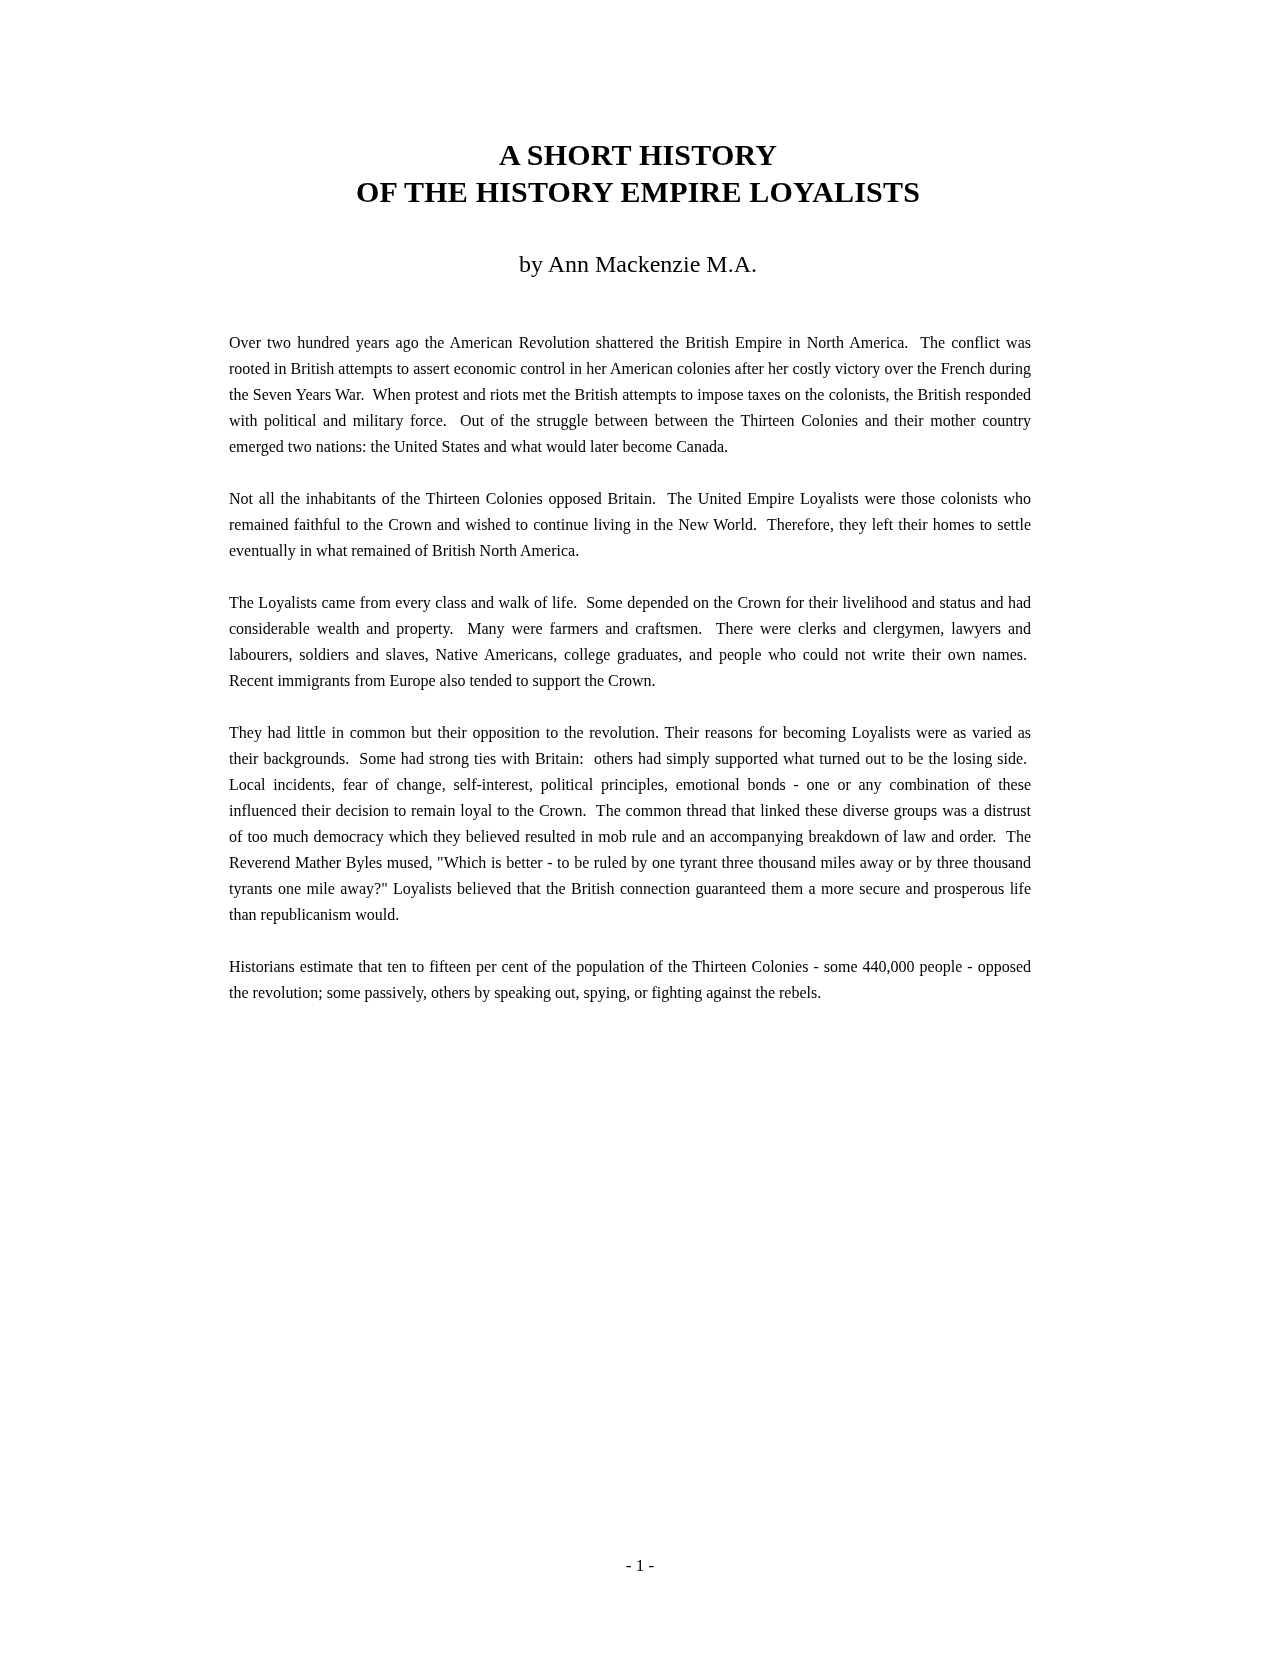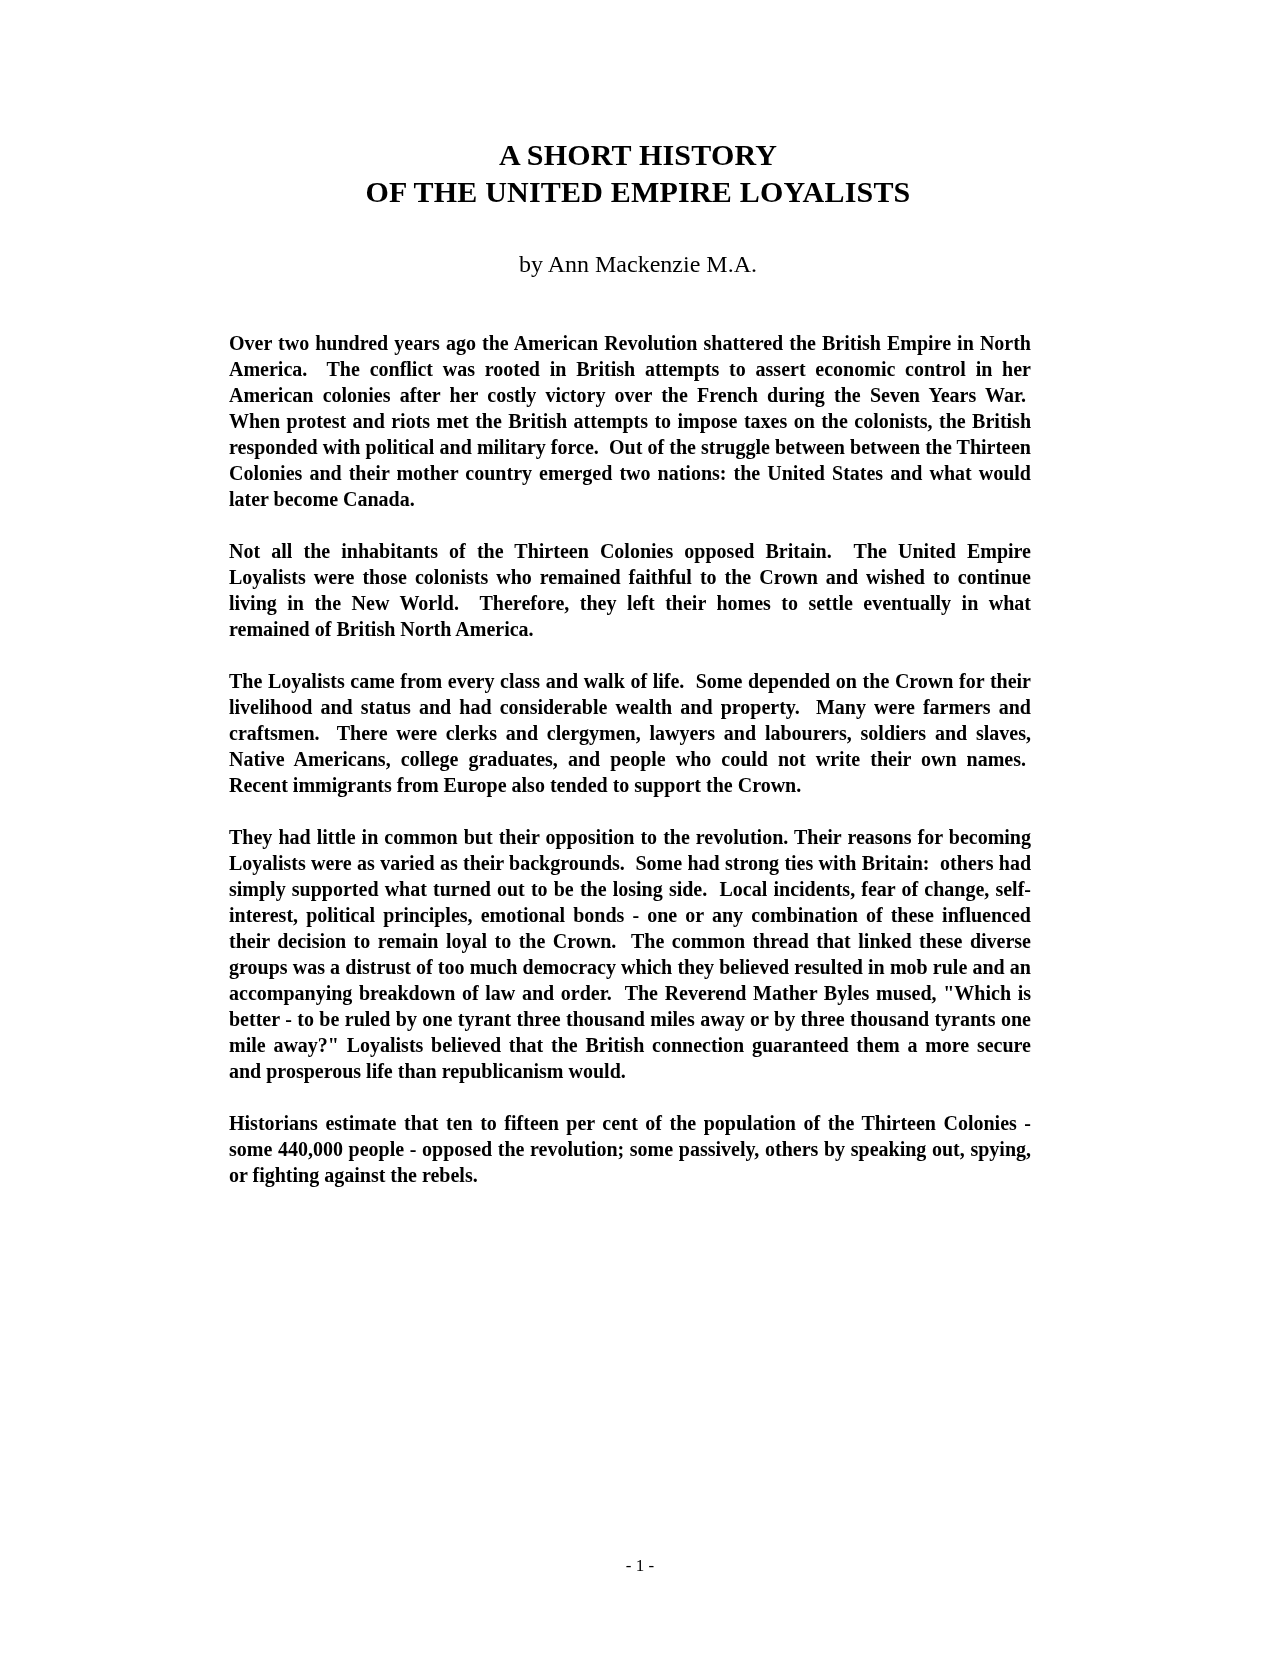--- a/index.html
+++ b/index.html
@@ -40,25 +40,24 @@
   .byline {
     margin: 40px 0 0 0;
     text-align: center;
     font-size: 24px;
     line-height: 28px;
     font-weight: normal;
     font-family: Liberation Serif, serif;
   }
   .body-para {
     margin: 0 16px 26px 0;
-    font-size: 20px;
+    font-size: 16px;
     line-height: 26px;
     text-align: justify;
     text-justify: inter-word;
-    font-weight: bold;
   }
   .body-para.first {
     margin-top: 52px;
   }
   .section-heading {
     margin: 40px 0 30px 0;
     text-align: center;
     font-size: 29px;
     line-height: 34px;
     font-weight: bold;
@@ -75,21 +74,21 @@
   }
 </style>
 </head>
 <body>
 
 <div class="page">
   <div class="content">
 
     <h1 class="doc-title">
       <span class="title-line">A SHORT HISTORY</span>
-      <span class="title-line">OF THE UNITED EMPIRE LOYALISTS</span>
+      <span class="title-line">OF THE HISTORY EMPIRE LOYALISTS</span>
     </h1>
 
     <p class="byline">by Ann Mackenzie M.A.</p>
 
     <p class="body-para first">Over two hundred years ago the American Revolution shattered the British Empire in North America.&nbsp; The conflict was rooted in British attempts to assert economic control in her American colonies after her costly victory over the French during the Seven Years War.&nbsp; When protest and riots met the British attempts to impose taxes on the colonists, the British responded with political and military force.&nbsp; Out of the struggle between between the Thirteen Colonies and their mother country emerged two nations: the United States and what would later become Canada.</p>
 
     <p class="body-para">Not all the inhabitants of the Thirteen Colonies opposed Britain.&nbsp; The United Empire Loyalists were those colonists who remained faithful to the Crown and wished to continue living in the New World.&nbsp; Therefore, they left their homes to settle eventually in what remained of British North America.</p>
 
 
     <p class="body-para">The Loyalists came from every class and walk of life.&nbsp; Some depended on the Crown for their livelihood and status and had considerable wealth and property.&nbsp; Many were farmers and craftsmen.&nbsp; There were clerks and clergymen, lawyers and labourers, soldiers and slaves, Native Americans, college graduates, and people who could not write their own names.&nbsp; Recent immigrants from Europe also tended to support the Crown.</p>

